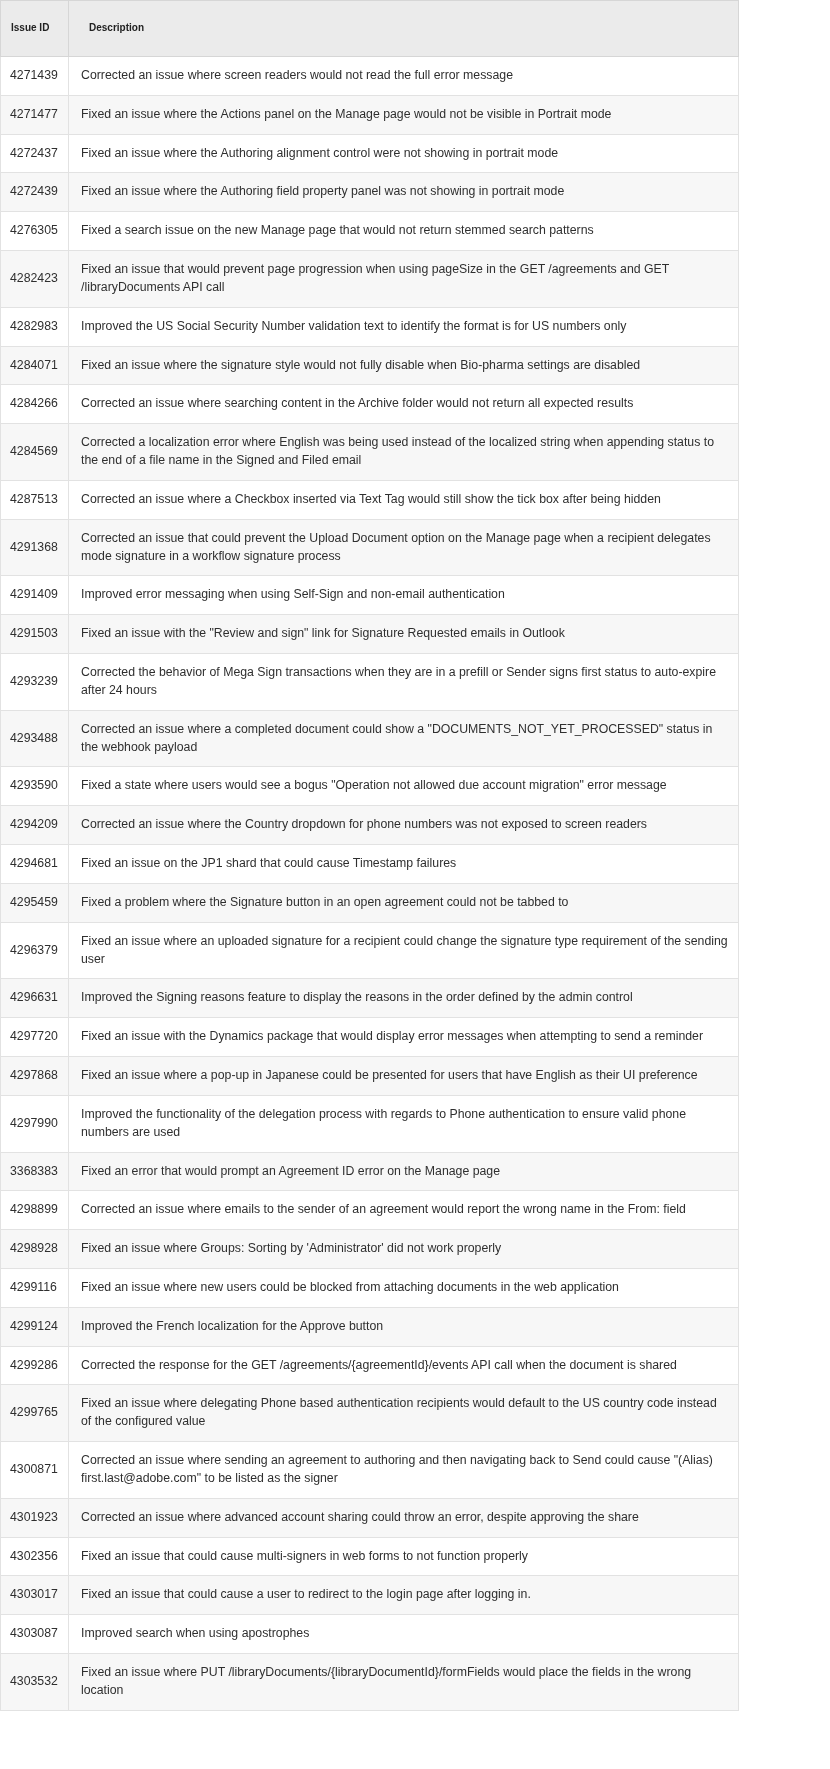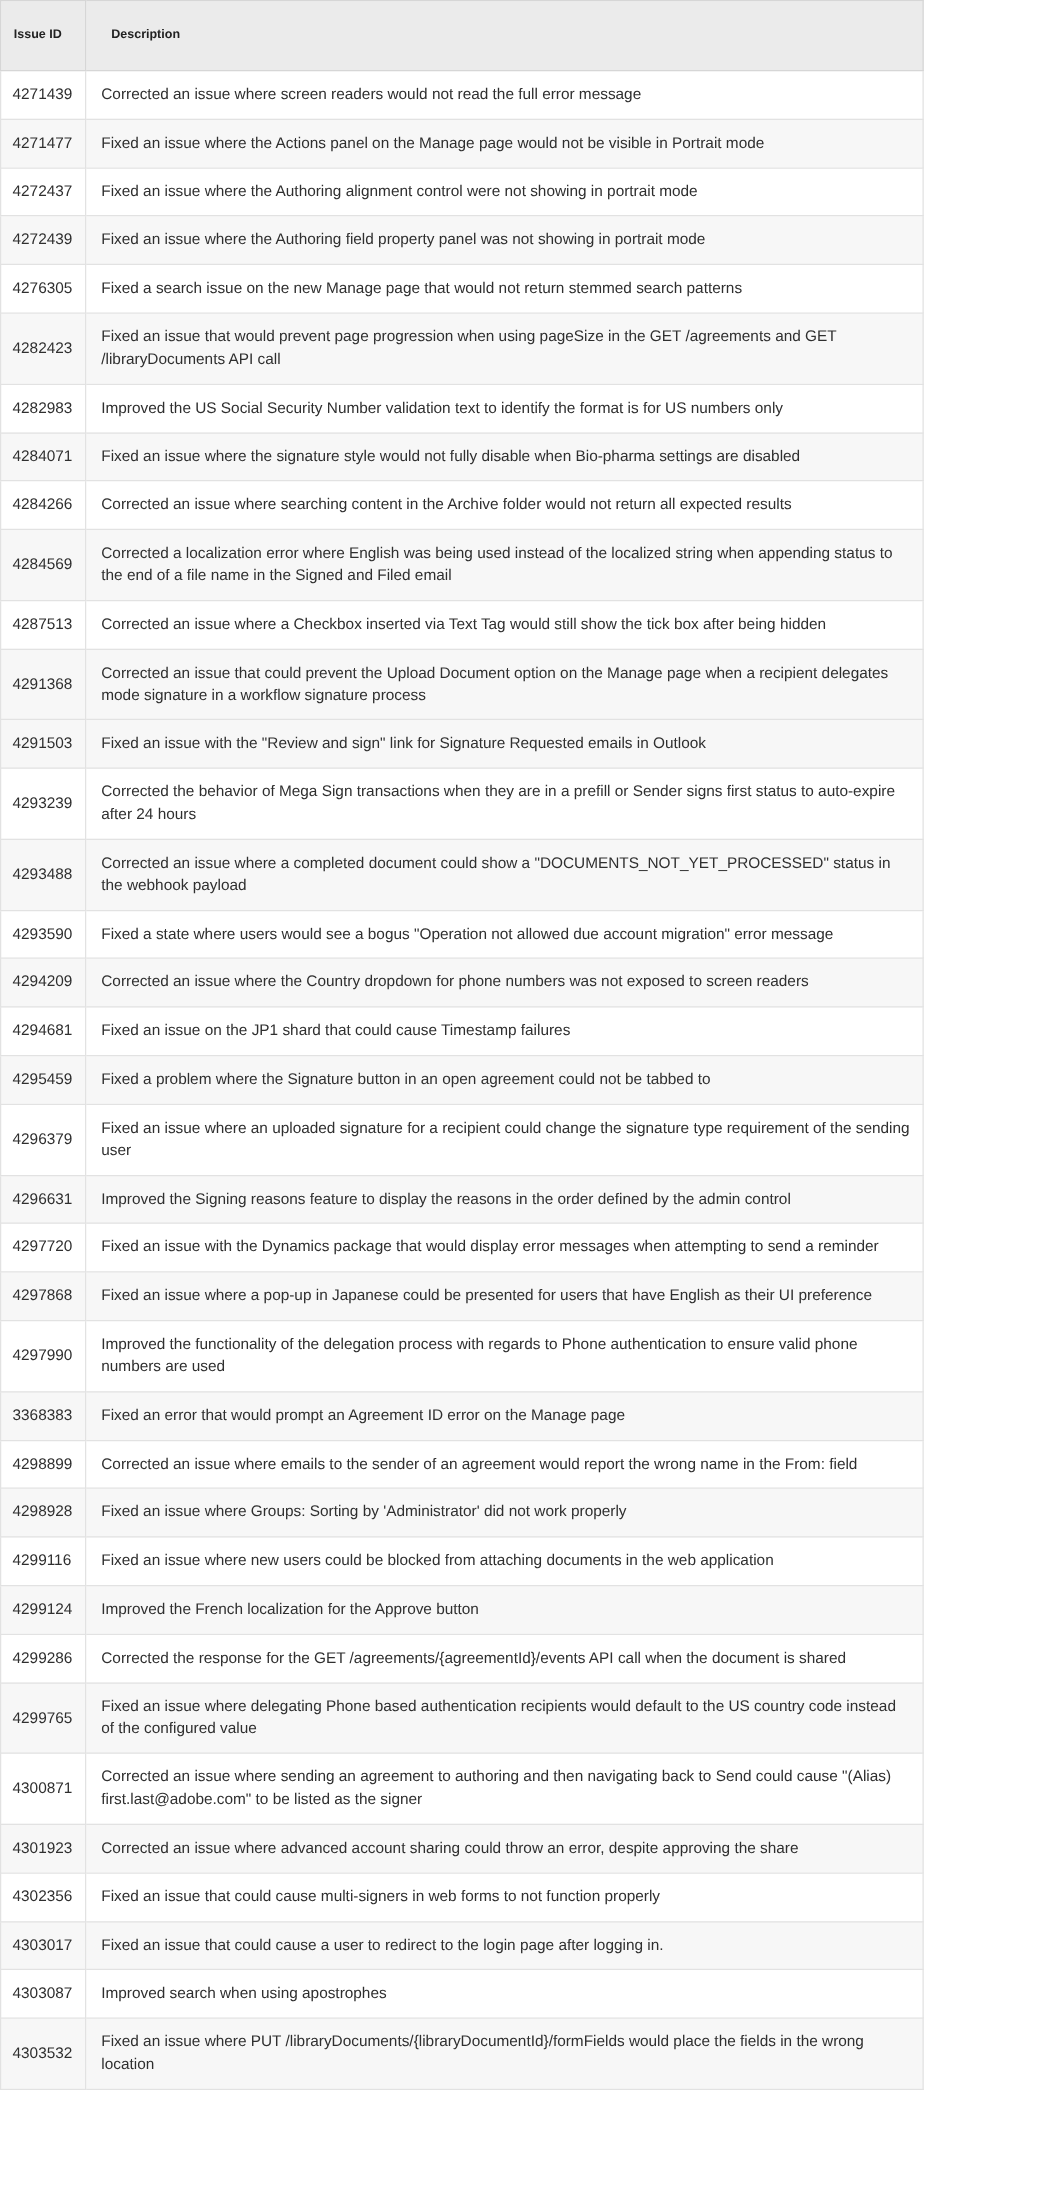--- a/index.html
+++ b/index.html
@@ -114,20 +114,24 @@
           <td class="cell-desc">Corrected a localization error where English was being used  instead of the localized string when appending status to the end of a file name in the Signed and Filed email</td>
         </tr>
         <tr class="row-odd">
           <td class="cell-id">4287513</td>
           <td class="cell-desc">Corrected an issue where a Checkbox inserted via Text Tag would still show the tick box after being hidden</td>
         </tr>
         <tr class="row-even">
           <td class="cell-id">4291368</td>
           <td class="cell-desc">Corrected an issue that could prevent the Upload Document option on the Manage page when a recipient delegates mode signature in a workflow signature process</td>
         </tr>
+        <tr class="row-odd">
+          <td class="cell-id">4291409</td>
+          <td class="cell-desc">Improved error messaging when using Self-Sign and non-email authentication</td>
+        </tr>
         <tr class="row-even">
           <td class="cell-id">4291503</td>
           <td class="cell-desc">Fixed an issue with the "Review and sign" link for Signature Requested emails in Outlook</td>
         </tr>
         <tr class="row-odd">
           <td class="cell-id">4293239</td>
           <td class="cell-desc">Corrected the behavior of Mega Sign transactions when they are in a prefill or Sender signs first status to auto-expire after 24 hours</td>
         </tr>
         <tr class="row-even">
           <td class="cell-id">4293488</td>

